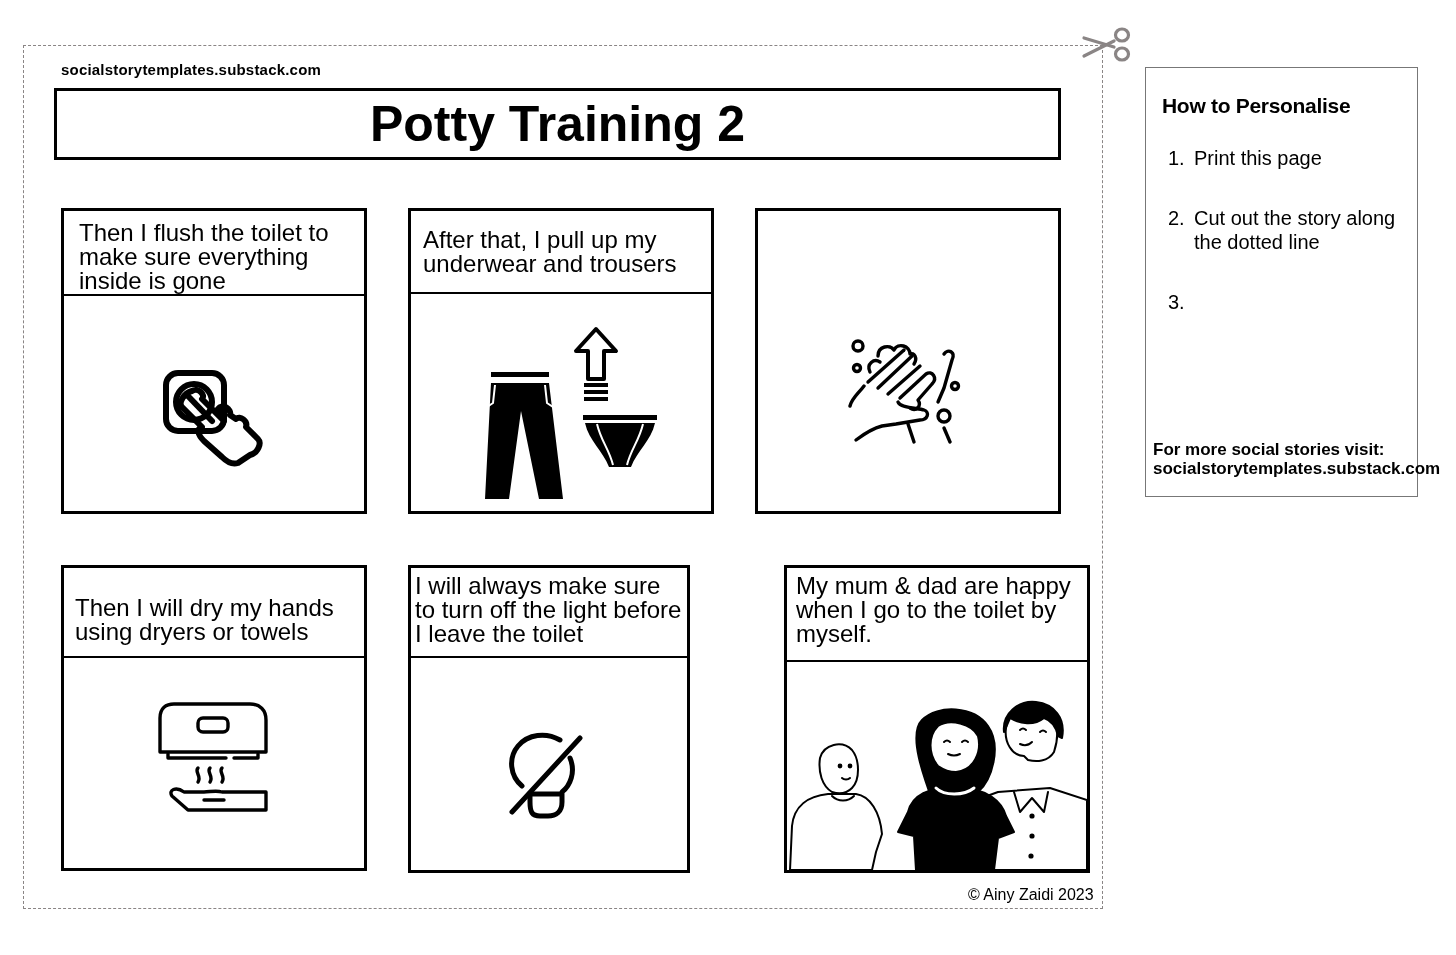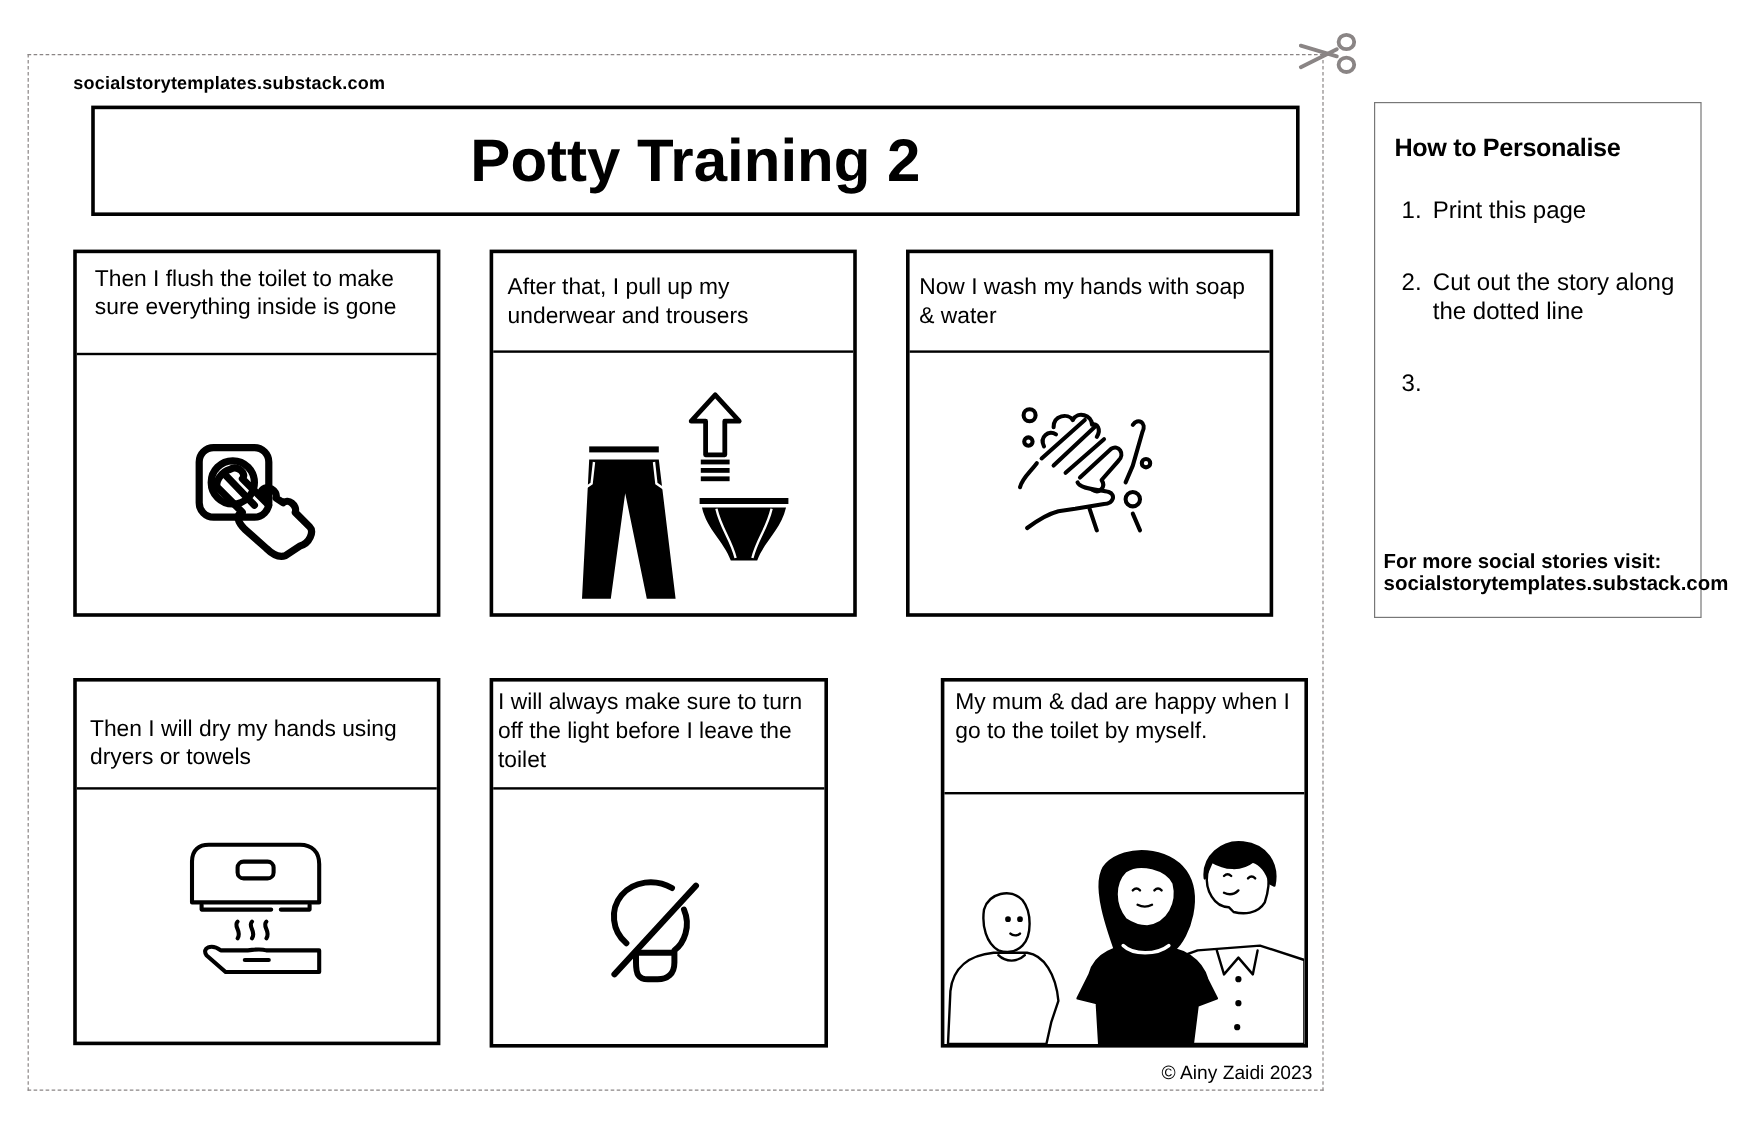--- a/index.html
+++ b/index.html
@@ -25,42 +25,42 @@
       width: 54px; height: 40px;
     }
     .site-url {
       position: absolute;
       left: 61px; top: 61px;
       font-size: 15px; font-weight: bold;
       letter-spacing: 0.2px;
     }
     .title-box {
       position: absolute;
-      left: 76px; top: 88px;
-      width: 1007px; height: 92px;
+      left: 54px; top: 88px;
+      width: 1007px; height: 72px;
       border: 3.5px solid #000;
       box-sizing: border-box;
       display: flex; align-items: center; justify-content: center;
     }
     .title-box span {
       font-size: 50px; font-weight: bold;
       letter-spacing: 0px;
     }
 
     .card {
       position: absolute;
       border: 3.5px solid #000;
       box-sizing: border-box;
       background: #fff;
     }
     .card .caption {
       position: absolute; left: 0; right: 0; top: 0;
       border-bottom: 2px solid #000;
       box-sizing: border-box;
-      font-size: 19px;
+      font-size: 24px;
       line-height: 24px;
       display: flex; align-items: center;
     }
     .card .pic {
       position: absolute; left: 0; right: 0; bottom: 0;
       display: flex; align-items: center; justify-content: center;
       overflow: hidden;
     }
 
     .c1 { left: 61px;  top: 208px; width: 306px; height: 306px; }
@@ -84,21 +84,21 @@
     .c6 .pic { top: 94px; }
 
     .copyright {
       position: absolute;
       left: 968px; top: 886px;
       font-size: 16px;
     }
 
     .howto {
       position: absolute;
-      left: 1145px; top: 85px;
+      left: 1145px; top: 67px;
       width: 273px; height: 430px;
       border: 1.5px solid #777;
       box-sizing: border-box;
     }
     .howto h2 {
       position: absolute; left: 16px; top: 26px; margin: 0;
       font-size: 21px; font-weight: bold;
       letter-spacing: -0.3px;
     }
     .howto ol {
@@ -168,21 +168,20 @@
 
         <rect x="132" y="94" width="74" height="5" fill="#000"></rect>
         <path d="M134 102 L204 102 C200 120 186 130 180 146 L158 146 C152 130 138 120 134 102 Z" fill="#000"></path>
         <path d="M146 103 C150 120 158 128 162 144" stroke="#fff" stroke-width="2" fill="none"></path>
         <path d="M192 103 C188 120 180 128 176 144" stroke="#fff" stroke-width="2" fill="none"></path>
       </svg>
     </div>
   </div>
 
   <div class="card c3">
-    <div class="caption">Now I wash my hands with soap &amp; water</div>
     <div class="pic">
       <svg width="120" height="110" viewBox="0 0 120 110" style="margin-top:-20px">
         <g fill="none" stroke="#000" stroke-width="3.4" stroke-linecap="round" stroke-linejoin="round">
           <circle cx="10" cy="8" r="5"></circle>
           <circle cx="9" cy="30" r="3.5"></circle>
           <circle cx="107" cy="48" r="3.5"></circle>
           <path d="M30 18 C30 8 42 6 46 12 C50 4 62 8 62 16 C66 14 70 20 66 26"></path>
           <path d="M22 34 C18 26 26 20 32 24"></path>
           <path d="M2 68 C4 60 10 56 16 48"></path>
           <path d="M20 44 L56 12"></path>

